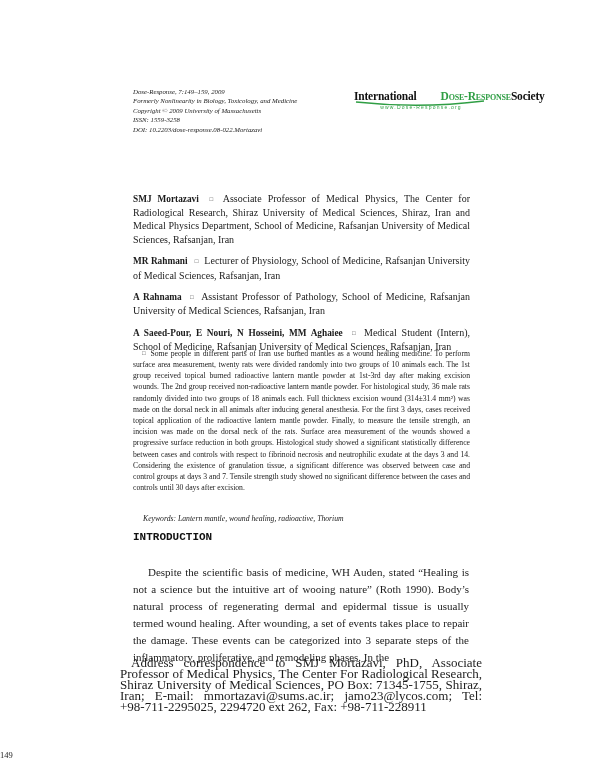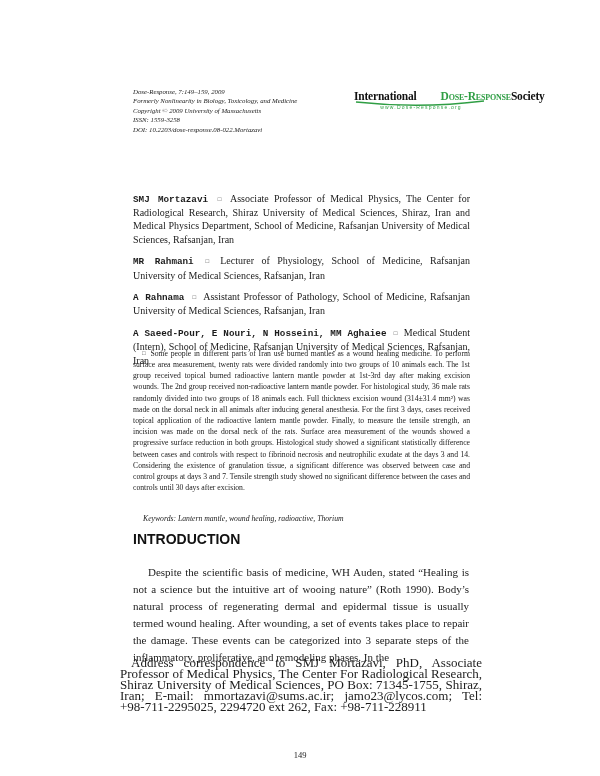--- a/index.html
+++ b/index.html
@@ -29,43 +29,43 @@
 
   
   .title { position:absolute; left:133px; top:151px; width:345px;
     font-family:"Liberation Sans", sans-serif; font-weight:700; font-size:10px;
     line-height:11.8px; color:#111; }
   .title-line { white-space:nowrap; transform:scaleX(0.82); transform-origin:left center; }
 
   
   .authors { position:absolute; left:133px; top:192px; width:337px; }
   .author-block { margin:0 0 8.5px 0; font-size:10px; line-height:13.2px; text-align:justify; }
-  .author-name { font-family:Liberation Mono, monospace; font-weight:700; font-size:9.3px; }
+  .author-name { font-family:Liberation Serif, serif; font-weight:700; font-size:9.3px; }
   .sq { font-size:6px; vertical-align:1.5px; padding:0 6px 0 7px; color:#444; }
 
   
   .abstract { position:absolute; left:133px; top:340px; width:337px;
     font-size:7.7px; line-height:11.2px; text-align:justify; text-indent:9px; }
   .abstract .sq { padding:0 4px 0 0; vertical-align:1px; }
 
   .keywords { position:absolute; left:143px; top:514px; width:327px;
     font-style:italic; font-size:7.7px; }
 
   
   .section-heading { position:absolute; left:133px; top:531px;
-    font-family:Liberation Sans, sans-serif; font-weight:700; font-size:14px; color:#111; }
+    font-family:Liberation Mono, monospace; font-weight:700; font-size:11px; color:#111; }
   .intro { position:absolute; left:133px; top:553px; width:336px;
     font-size:11px; line-height:16.9px; text-align:justify; text-indent:15px; }
 
   
   .footnote { position:absolute; left:120px; top:644px; width:362px;
     font-size:13px; line-height:11px; text-align:justify; text-indent:11px; }
 
   .page-number { position:absolute; left:0; top:750px; width:600px;
-    text-align:center; font-size:8.5px; }
+    font-size:8.5px; }
 </style>
 </head>
 <body>
 
 <div class="page">
 
   <div class="masthead">
     <div>Dose-Response, 7:149–159, 2009</div>
     <div>Formerly Nonlinearity in Biology, Toxicology, and Medicine</div>
     <div>Copyright © 2009 University of Massachusetts</div>

